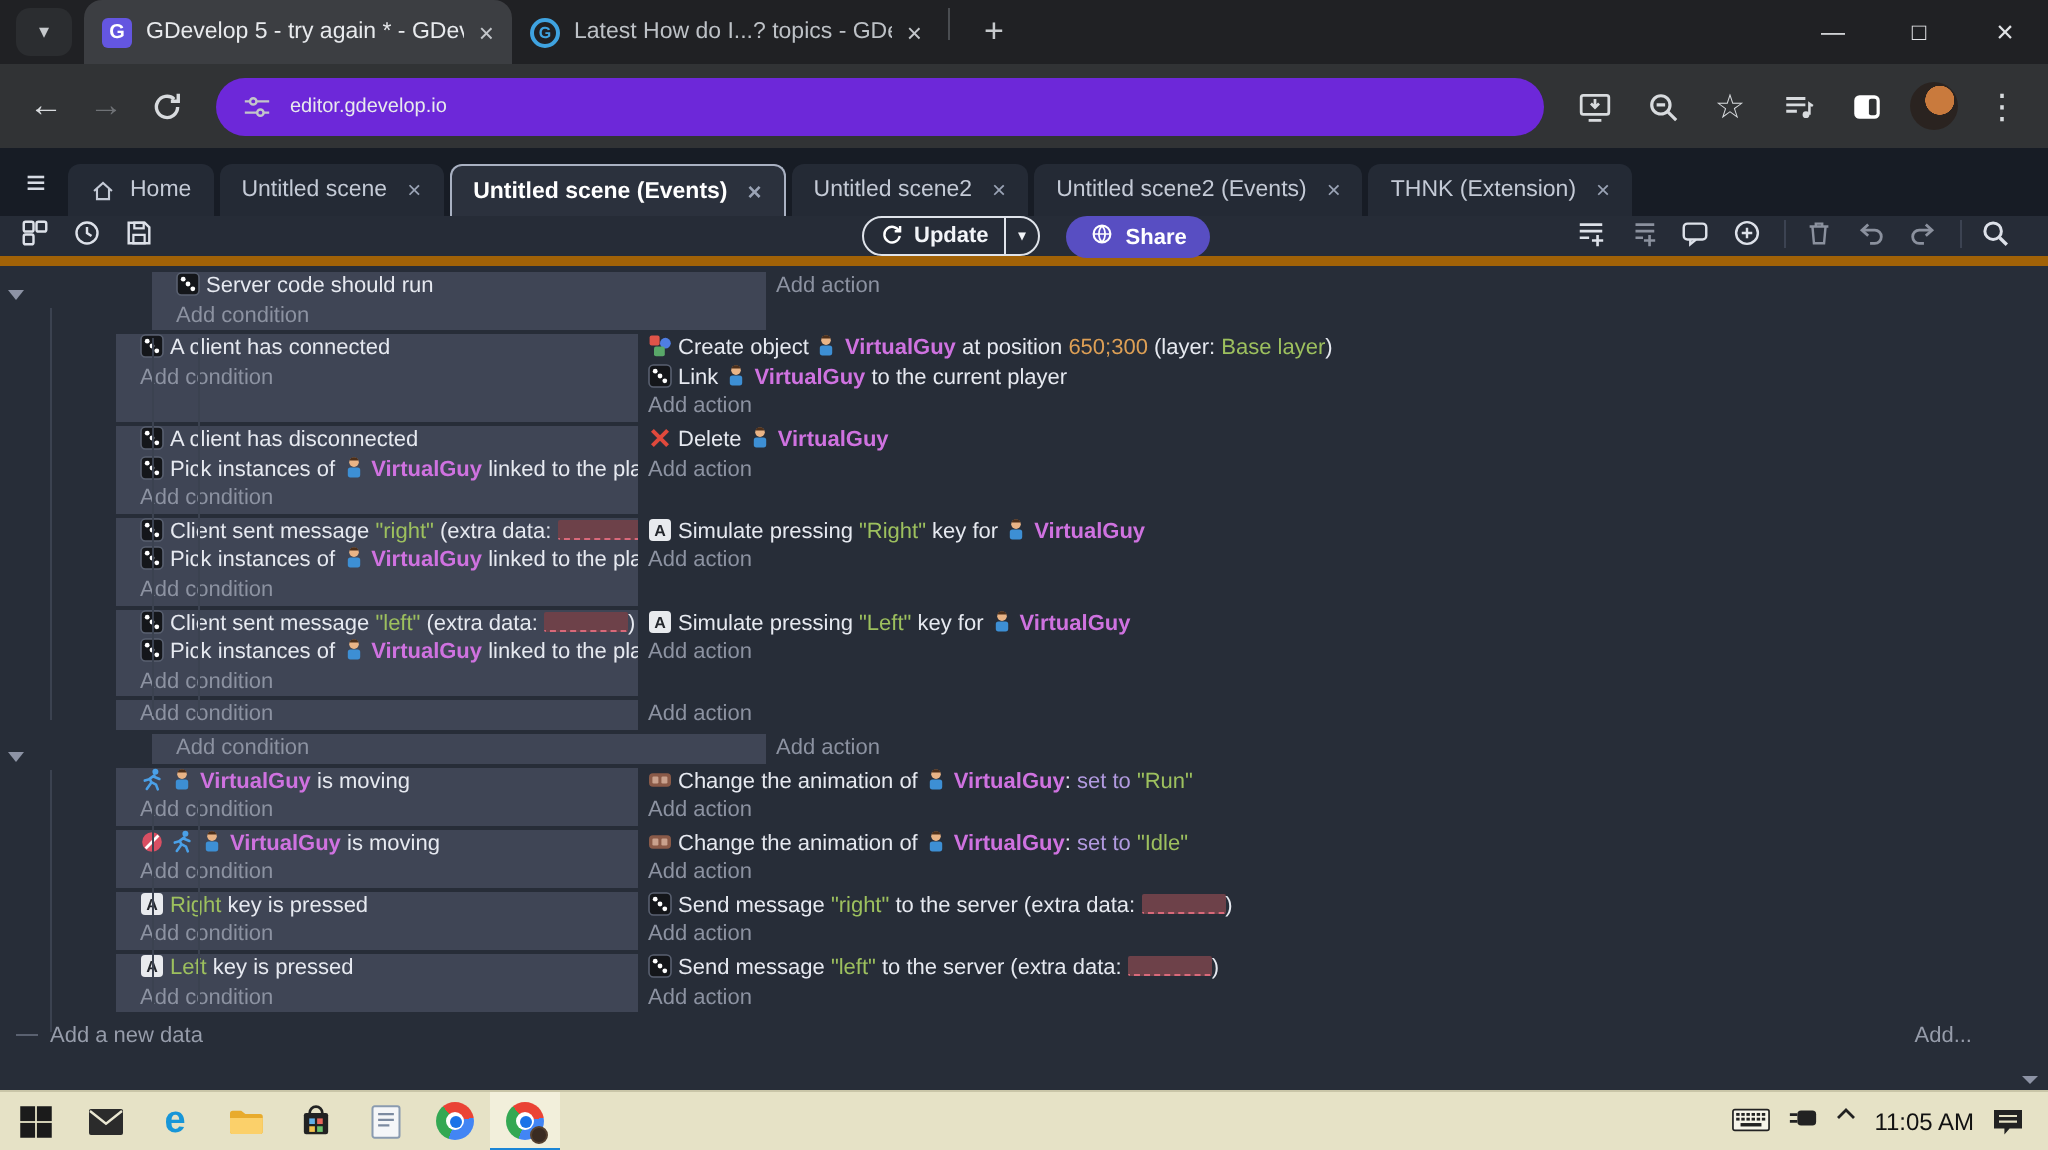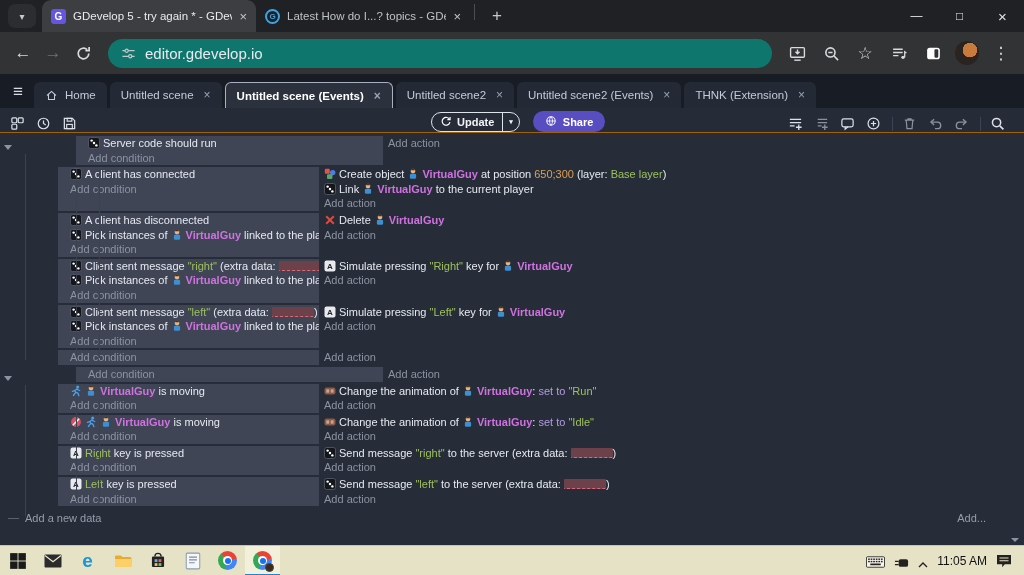--- a/index.html
+++ b/index.html
@@ -26,42 +26,42 @@
   .newtab{color:#c6c9cc;font-size:17px;margin:0 0 6px 6px;width:24px;text-align:center}
   .wincontrols{margin-left:auto;display:flex;height:32px;align-self:flex-start}
   .wc{width:43px;display:flex;align-items:center;justify-content:center;color:#e2e4e7;font-size:12px}
 
   .navbar{position:absolute;top:32px;left:0;right:0;height:42px;background:#313335;
     display:flex;align-items:center;padding:0 8px;gap:2px}
   .nic{width:30px;height:30px;border-radius:50%;display:flex;align-items:center;justify-content:center;
     color:#d8dbde;font-size:17px}
   .nic svg{width:17px;height:17px}
   .nic.dim{color:#6f7276}
-  .omnibox{flex:1;height:29px;background:#0f766e;border-radius:15px;display:flex;align-items:center;
-    padding:0 13px;margin:0 8px;gap:9px;color:#e8eaed;font-size:15px}
+  .omnibox{flex:1;height:29px;background:#6d28d9;border-radius:15px;display:flex;align-items:center;
+    padding:0 13px;margin:0 8px;gap:9px;color:#e8eaed;font-size:10px}
   .omnibox .tic{color:#c3c6ca;display:flex}
   .omnibox .tic svg{width:15px;height:15px}
   .avatar-img{width:24px;height:24px;border-radius:50%;
     background:radial-gradient(circle at 62% 38%,#c97a3d 0 34%,#2a2320 35%)}
 
   
   .scenebar{position:absolute;top:74px;left:0;right:0;height:34px;background:#171c25;
     display:flex;align-items:flex-end;padding-left:2px}
   .hamb{width:32px;height:28px;display:flex;align-items:center;justify-content:center;
     color:#d7dbe4;font-size:17px;margin-bottom:2px}
   .stab{height:26px;display:flex;align-items:center;gap:7px;padding:0 11px;margin-right:3px;
     background:#242a35;border-radius:6px 6px 0 0;color:#c4cad6;font-size:11.5px;white-space:nowrap}
   .stab .sic{display:flex;color:#c4cad6}
   .stab .sic svg{width:13px;height:13px}
   .stab .x{color:#9aa3b5;font-size:12px;margin-left:3px}
   .stab.active{background:#2b313d;border:1px solid #a9b1c2;border-bottom:none;color:#fff;font-weight:bold}
 
   
   .edbar{position:absolute;top:108px;left:0;right:0;height:25px;background:#262c37;
-    border-bottom:1px solid #a16207;display:flex;align-items:flex-end;padding:0 9px}
+    border-bottom:5px solid #a16207;display:flex;align-items:flex-start;padding:0 9px}
   .tbic{width:17px;height:17px;color:#dde1e9;display:flex;align-items:center;justify-content:center;margin-right:9px}
   .tbic svg{width:15px;height:15px}
   .tbic.muted{color:#8b919e}
   .tbsep{width:1px;height:14px;background:#3c4352;margin:0 8px 0 1px}
   .sp1{width:344px}
   .btn-update{display:flex;align-items:center;height:20px;border:1px solid #dfe3ea;border-radius:11px;
     color:#f2f4f8;font-size:11px;font-weight:bold}
   .btn-update .main{display:flex;align-items:center;gap:5px;padding:0 8px}
   .btn-update .main svg{width:12px;height:12px}
   .btn-update .dd{border-left:1px solid #dfe3ea;padding:0 6px;font-size:7px;align-self:stretch;
@@ -106,21 +106,21 @@
   .tb-app{width:35px;height:30px;display:flex;align-items:center;justify-content:center;position:relative}
   .tb-app svg{width:18px;height:18px}
   .tb-app.active{background:#f2efdb;box-shadow:inset 0 -2px 0 #1c86d6}
   .edge-e{color:#1796d8;font-weight:bold;font-size:19px;line-height:19px}
   .chrome-logo{position:relative;width:19px;height:19px;border-radius:50%;display:inline-block;
     background:conic-gradient(from -40deg,#ea4335 0 120deg,#4285f4 0 240deg,#34a853 0 360deg)}
   .chrome-logo::before{content:"";position:absolute;inset:5px;background:#fff;border-radius:50%}
   .chrome-logo::after{content:"";position:absolute;inset:6.5px;background:#1a73e8;border-radius:50%}
   .chrome-badge{position:absolute;right:6px;bottom:4px;width:9px;height:9px;border-radius:50%;
     background:#3a2b22;border:1px solid #55402f}
-  .tray{margin-left:auto;display:flex;align-items:flex-end;gap:9px;padding-right:12px;color:#1a1a1a}
+  .tray{margin-left:auto;display:flex;align-items:flex-start;gap:9px;padding-right:12px;color:#1a1a1a}
   .tray .tic2{display:flex;align-items:center}
   .time{font-size:12px;color:#111}
 </style>
 </head>
 <body>
 
 <div class="screen">
 
   <div class="titlebar">
     <div class="tab-search">

